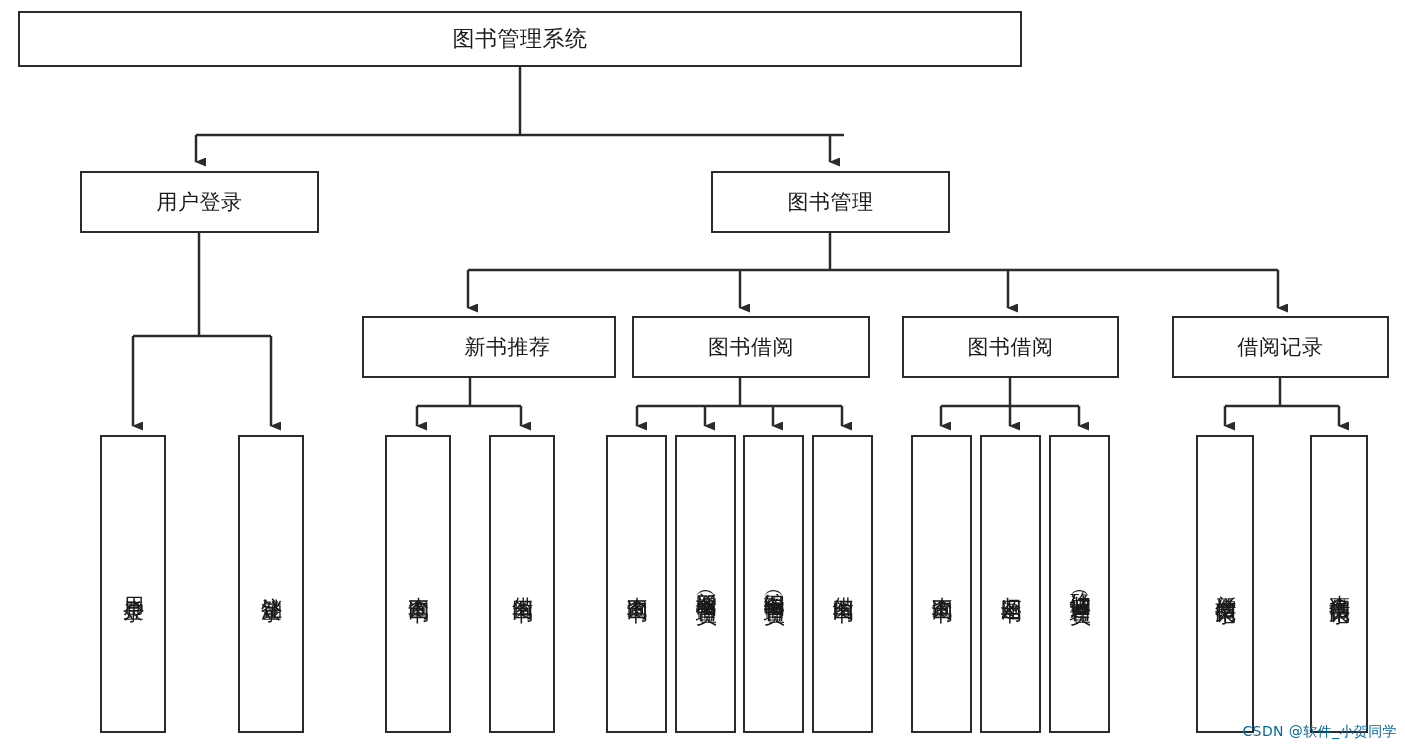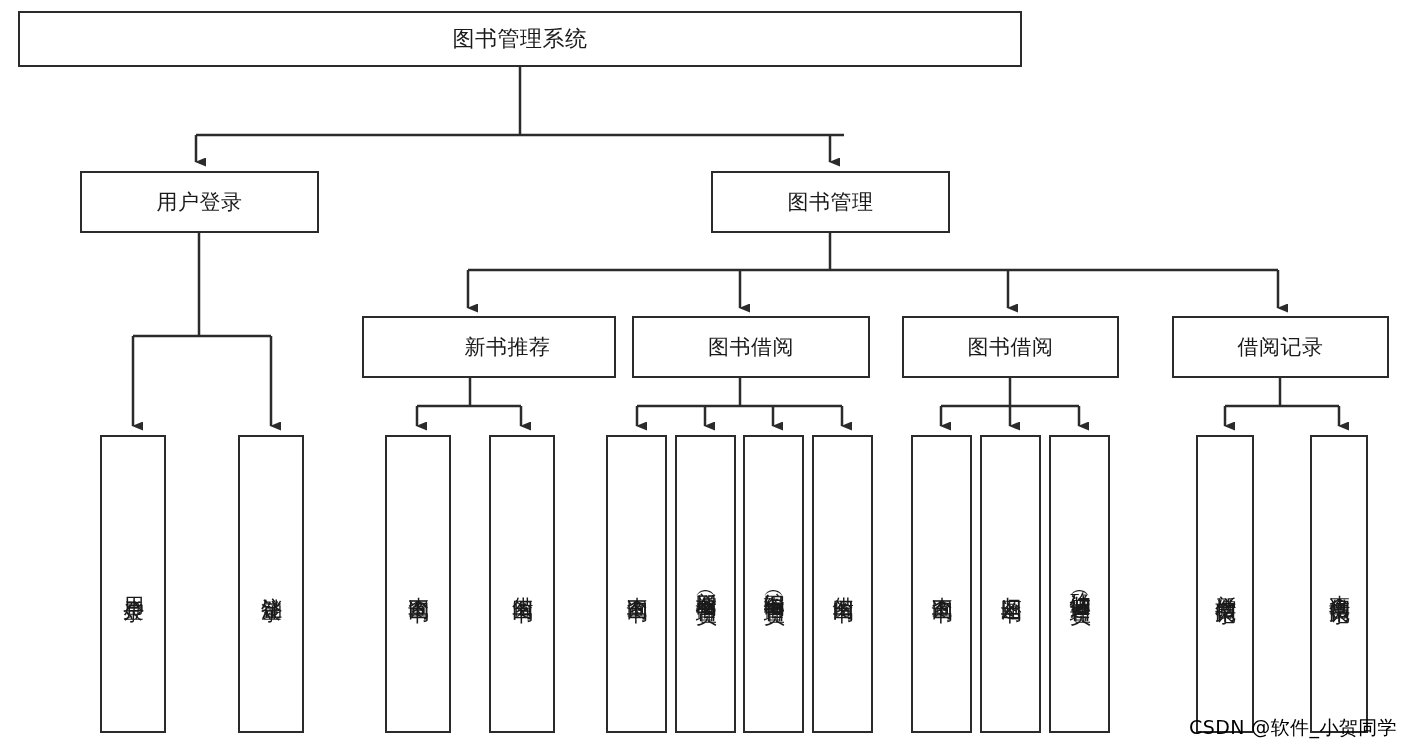--- a/index.html
+++ b/index.html
@@ -61,22 +61,22 @@
     line-height: 1.22;
     letter-spacing: 2px;
     white-space: normal;
     max-height: 100%;
     text-align: center;
   }
   .watermark {
     position: absolute;
     right: 8px;
     bottom: 6px;
-    font-size: 19px;
-    color: #000000;
+    font-size: 14px;
+    color: #0369a1;
     font-family: "DejaVu Sans", "Liberation Sans", sans-serif;
     letter-spacing: 0.4px;
     z-index: 5;
     white-space: nowrap;
   }
 </style>
 </head>
 <body>
 
 <div id="diagram-root">

